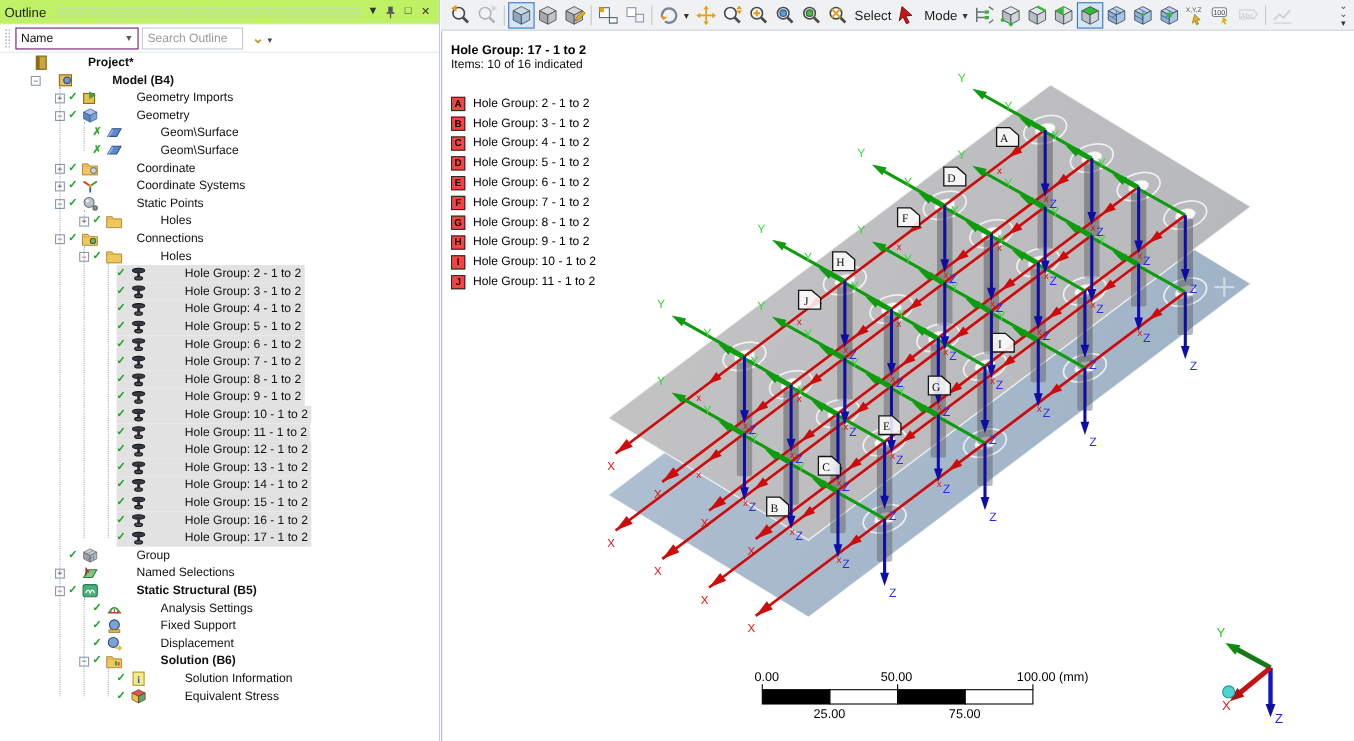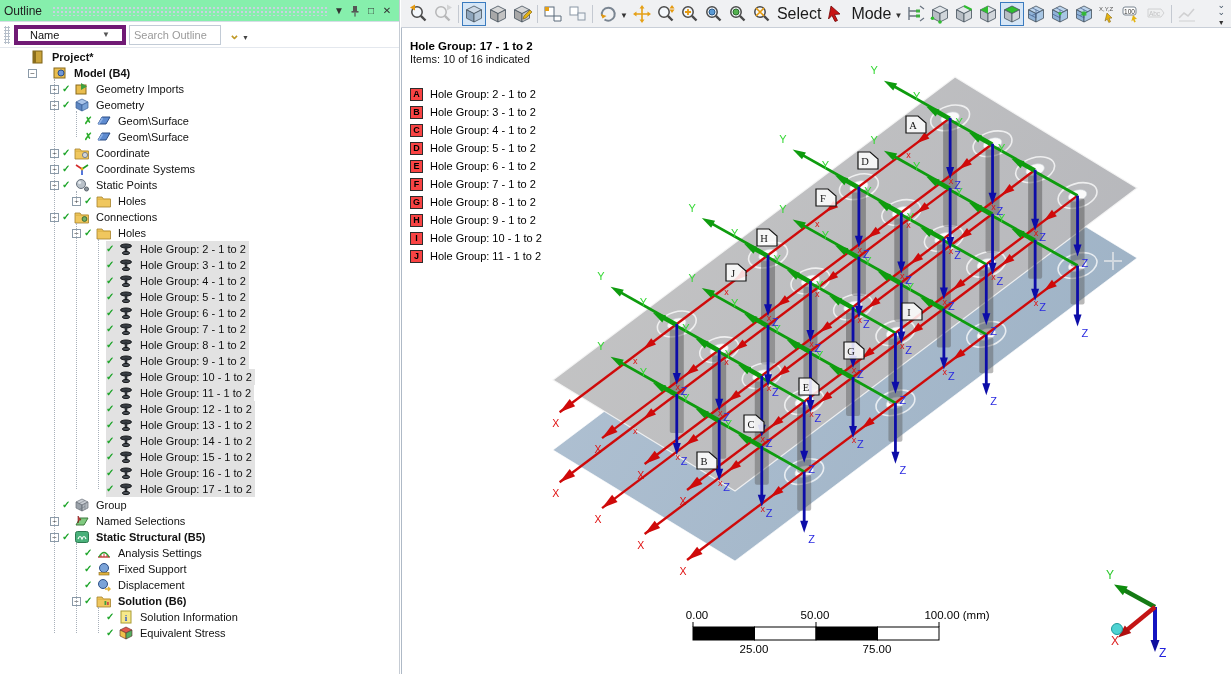--- a/index.html
+++ b/index.html
@@ -1,58 +1,58 @@
 <!DOCTYPE html>
 <html><head>
 <meta charset="utf-8">
 <style>
   html,body{margin:0;padding:0;background:#fff;}
   *{box-sizing:border-box;}
   .app{position:relative;width:1231px;height:674px;overflow:hidden;
        font-family:"Liberation Sans",sans-serif;font-size:11px;color:#111;background:#fff;}
   
   .left-panel{position:absolute;left:0;top:0;width:400px;height:674px;background:#fff;border-right:1px solid #c6ccd4;}
-  .panel-header{position:relative;height:22px;background:#86efac;border-bottom:1px solid #d6dde6;
+  .panel-header{position:relative;height:22px;background:#bef264;border-bottom:1px solid #d6dde6;
                 display:flex;align-items:center;padding:1px 4px;}
   .panel-title{font-size:12px;color:#222;margin-right:6px;}
   .header-tex{flex:1;height:10px;margin:0 4px;
       background-image:radial-gradient(#c8d2df 0.8px, transparent 0.9px);background-size:4px 4px;}
   .hbtn{width:16px;height:16px;display:flex;align-items:center;justify-content:center;color:#333;font-size:10px;cursor:default;}
   .filter-row{height:26px;display:flex;align-items:center;padding:2px 4px;background:#fff;border-bottom:1px solid #e4e8ee;}
   .grip{width:6px;height:18px;margin-right:4px;
       background-image:radial-gradient(#b6bfca 1px, transparent 1.1px);background-size:3px 3px;}
-  .combo{width:112px;height:20px;border:4px solid #701a75;background:#fff;display:flex;align-items:center;padding:0 12px;}
+  .combo{width:112px;height:20px;border:1px solid #701a75;background:#fff;display:flex;align-items:center;padding:0 4px;}
   .combo .cv{flex:1;}
   .combo .car{color:#555;font-size:8px;}
   .search{width:92px;height:20px;border:1px solid #c2cbd6;margin-left:3px;padding:0 4px;color:#9a9a9a;display:flex;align-items:center;}
   .goldchev{color:#c09a28;font-weight:bold;font-size:13px;margin:0 2px 0 8px;}
   .smallcar{font-size:7px;color:#444;margin-top:6px;}
   .tree{position:relative;width:100%;height:626px;overflow:hidden;}
   .trow{position:absolute;height:16px;line-height:16px;white-space:nowrap;display:flex;align-items:center;}
   .trow .exp{width:9px;height:9px;border:1px solid #8b9aa8;background:#fff;font-size:8px;line-height:7px;
              text-align:center;color:#444;margin-right:3px;flex:none;}
   .trow .noexp{width:12px;flex:none;}
   .trow .mark{width:11px;flex:none;font-weight:bold;font-size:10px;margin-right:1px;}
   .mark.check{color:#1ca428;}
   .mark.cross{color:#2fae2f;}
   .trow .ticon{width:16px;height:14px;flex:none;margin-right:3px;}
-  .trow .tlabel{padding:8px 3px;}
+  .trow .tlabel{padding:8px 3px;margin-left:28px;}
   .trow.selrow .selwrap{background:#e2e2e2;}
   .selwrap{display:flex;align-items:center;height:16px;}
   .trow.bold .tlabel{font-weight:bold;}
   .guide{position:absolute;width:1px;border-left:1px dotted #a8b0ba;}
   
   .main{position:absolute;left:401px;top:0;width:830px;height:674px;}
   .toolbar{position:absolute;left:0;top:0;width:830px;height:28px;background:#f0f1f3;border-bottom:1px solid #c9cfd8;
            display:flex;align-items:center;padding:0 2px;}
   .tb-icon{width:24px;height:24px;display:flex;align-items:center;justify-content:center;flex:none;border:1px solid transparent;}
   .tb-icon.active{border:1px solid #3a7bbf;background:#d6e6f6;}
   .tb-icon.disabled{opacity:.35;filter:grayscale(1);}
   .tb-sep{width:1px;height:18px;background:#c4c9d1;margin:0 3px;flex:none;}
-  .tb-text{font-size:16px;color:#1a1a1a;padding:0 3px;flex:none;}
+  .tb-text{font-size:12px;color:#1a1a1a;padding:0 3px;flex:none;}
   .tb-caret{font-size:8px;color:#333;flex:none;margin:4px 2px 0 0;}
   .tb-right{margin-left:auto;display:flex;flex-direction:column;align-items:center;line-height:7px;color:#456;font-size:9px;padding-right:4px;}
   
   .viewport{position:absolute;left:0;top:28px;width:830px;height:646px;background:#fff;border-left:1px solid #aeb9c6;}
   .scene-svg{position:absolute;left:0;top:0;}
   .vp-header{position:absolute;left:8px;top:12px;}
   .vp-title{font-weight:bold;font-size:11.5px;color:#000;}
   .vp-sub{font-size:11px;color:#111;margin-top:1px;}
   .legend{position:absolute;left:8px;top:57px;}
   .lg-row{display:flex;align-items:center;height:18px;}

